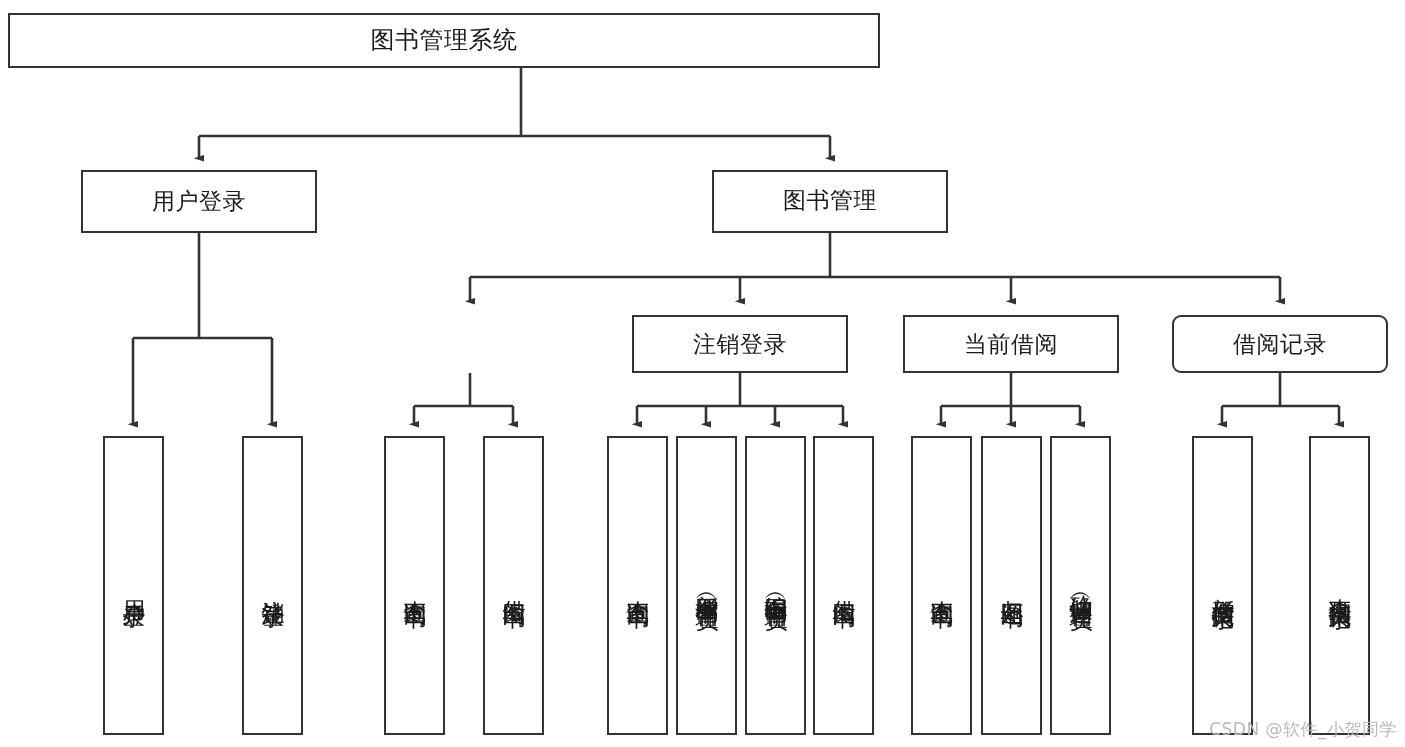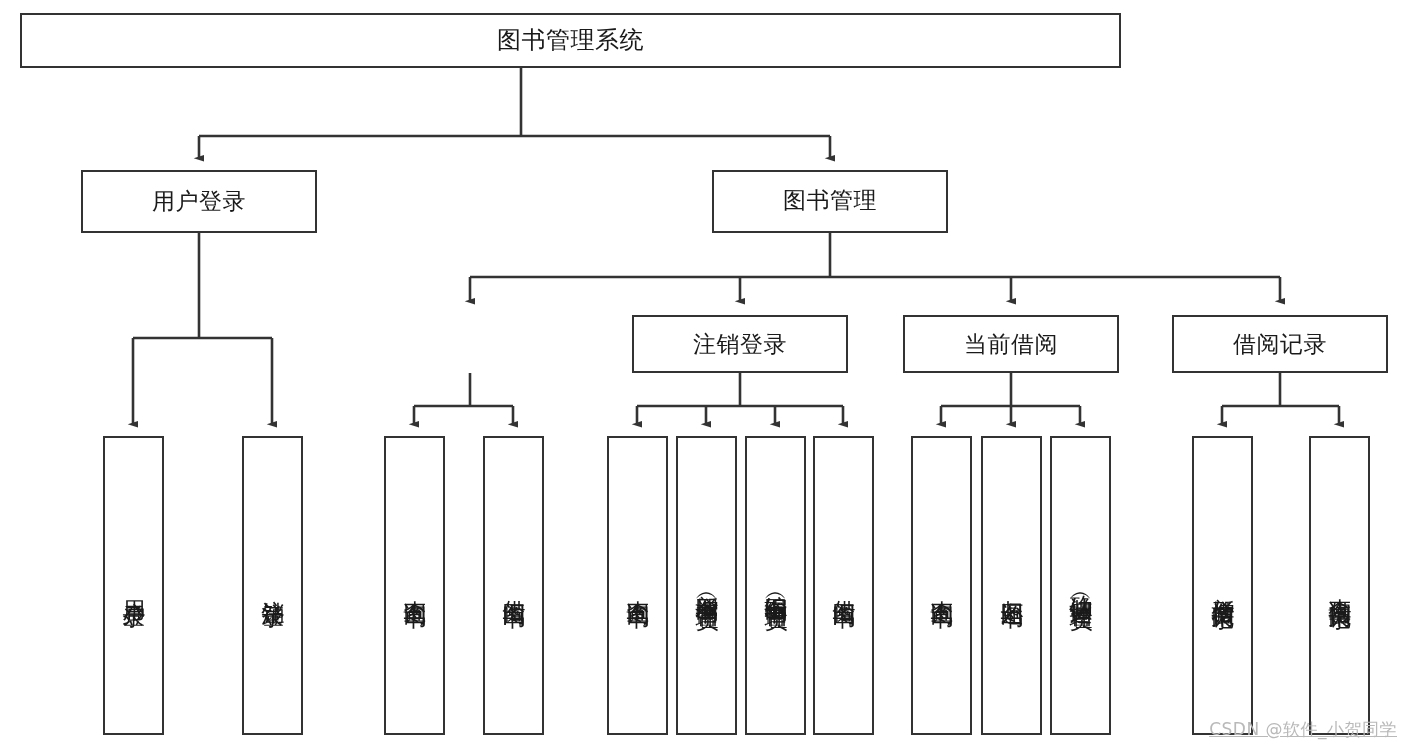--- a/index.html
+++ b/index.html
@@ -64,21 +64,20 @@
   }
   #watermark {
     position: absolute;
     right: 8px;
     bottom: 6px;
     font-size: 17px;
     color: #b9b9b9;
     letter-spacing: 0.5px;
     user-select: none;
     white-space: nowrap;
-    text-decoration: underline;
   }
 </style>
 </head>
 <body>
 
 <div id="diagram-root">
 
   <svg id="edges-layer" width="1405" height="747" viewBox="0 0 1405 747">
     <defs>
       <marker id="arrowhead" markerWidth="10" markerHeight="11" refX="3" refY="5.2" orient="auto" markerUnits="userSpaceOnUse">
@@ -122,38 +121,38 @@
       <path d="M1011,406 L1011,424" marker-end="url(#arrowhead)"></path>
       <path d="M1080,406 L1080,424" marker-end="url(#arrowhead)"></path>
 
       <path d="M1280,373 L1280,406"></path>
       <path d="M1222,406 L1339,406"></path>
       <path d="M1222,406 L1222,424" marker-end="url(#arrowhead)"></path>
       <path d="M1339,406 L1339,424" marker-end="url(#arrowhead)"></path>
     </g>
   </svg>
 
-  <div class="node horiz root" style="left:20px; top:13px; width:1101px; height:55px;">
+  <div class="node horiz root" style="left:8px; top:13px; width:872px; height:55px;">
     <span class="lbl">图书管理系统</span>
   </div>
 
   <div class="node horiz" style="left:81px; top:170px; width:236px; height:63px;">
     <span class="lbl">用户登录</span>
   </div>
   <div class="node horiz" style="left:712px; top:170px; width:236px; height:63px;font-family:Liberation Serif, serif;">
     <span class="lbl">图书管理</span>
   </div>
 
   <div class="node horiz" style="left:632px; top:315px; width:216px; height:58px;">
     <span class="lbl">注销登录</span>
   </div>
   <div class="node horiz" style="left:903px; top:315px; width:216px; height:58px;justify-content:center;">
     <span class="lbl">当前借阅</span>
   </div>
-  <div class="node horiz" style="left:1172px; top:315px; width:216px; height:58px;">
+  <div class="node horiz" style="left:1172px; top:315px; width:216px; height:58px;border-radius:9px;">
     <span class="lbl">借阅记录</span>
   </div>
 
   <div class="node vert" style="left:103px; top:436px; width:61px; height:299px;">
     <span class="lbl">用户登录</span>
   </div>
   <div class="node vert" style="left:242px; top:436px; width:61px; height:299px;">
     <span class="lbl">注销登录</span>
   </div>
 

